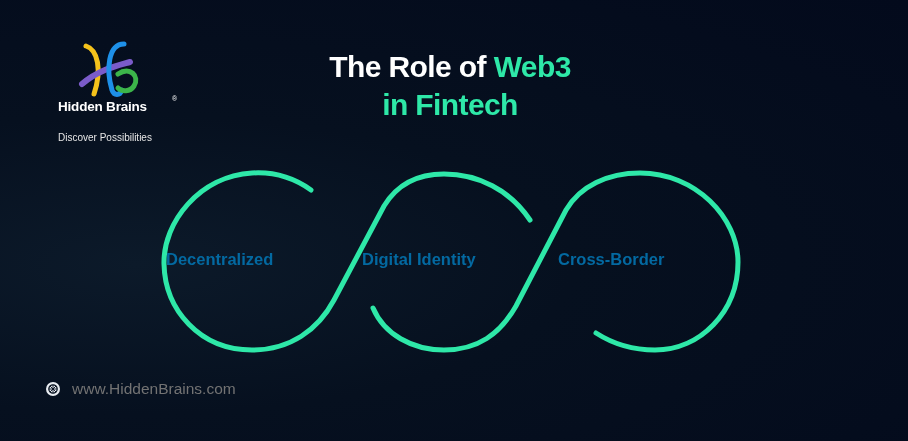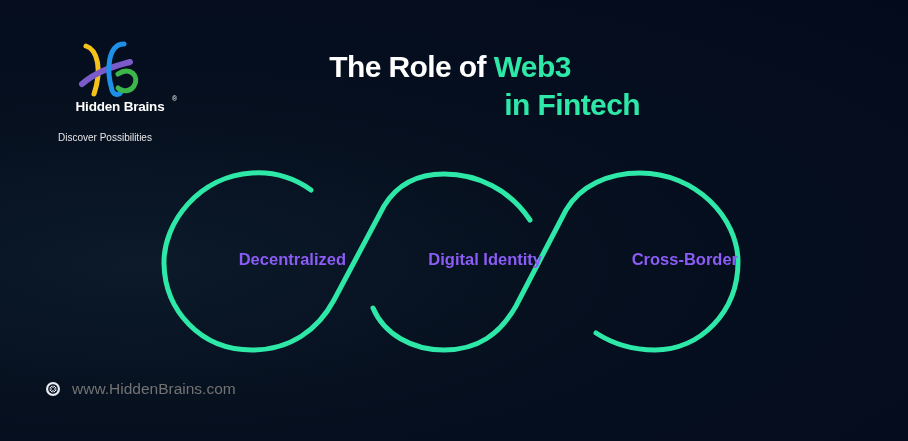--- a/index.html
+++ b/index.html
@@ -6,38 +6,38 @@
     body {
       width: 908px; height: 441px; overflow: hidden;
       background: radial-gradient(ellipse at 15% 60%, #0c1a2a 0%, #06101f 40%, #030a1c 100%);
       font-family: "Liberation Sans", sans-serif;
       position: relative;
     }
     .logo { position: absolute; left: 50px; top: 40px; width: 130px; height: 90px; }
     .logo svg { position: absolute; left: 28px; top: 0; }
     .logo-name {
       position: absolute; left: 8px; top: 59px; width: 124px;
-      color: #ffffff; font-weight: 700; font-size: 13.5px; text-align: center; letter-spacing: -0.2px;
+      color: #ffffff; font-weight: 700; font-size: 13.5px; letter-spacing: -0.2px;
     }
     .logo-reg { position: absolute; left: 122px; top: 55px; color: #fff; font-size: 7px; }
     .logo-tag {
       position: absolute; left: 8px; top: 92px; width: 124px;
       color: #e6e6e6; font-size: 10px; text-align: left;
     }
     .title {
       position: absolute; left: 260px; top: 48px; width: 380px;
       text-align: center; font-weight: 700; font-size: 30px; line-height: 38px;
       letter-spacing: -0.6px;
     }
     .title .white { color: #ffffff; }
-    .title .green { color: #2ee8a8; text-align: right; }
+    .title .green { color: #2ee8a8; }
     .diagram { position: absolute; left: 0; top: 0; }
     .label {
-      position: absolute; color: #8b5cf6; font-weight: 700; font-size: 16.5px;
-      line-height: 20px; text-align: right; width: 180px;
+      position: absolute; color: #0369a1; font-weight: 700; font-size: 16.5px;
+      line-height: 20px; text-align: left; width: 180px;
     }
     .footer { position: absolute; left: 46px; top: 380px; display: flex; align-items: center; }
     .footer .globe { width: 14px; height: 14px; margin-right: 12px; }
     .footer .url { color: #737373; font-size: 15.5px; }
   </style>
 </head>
 <body>
 
 <div class="logo">
   <svg width="72" height="58" viewBox="0 0 72 58">

